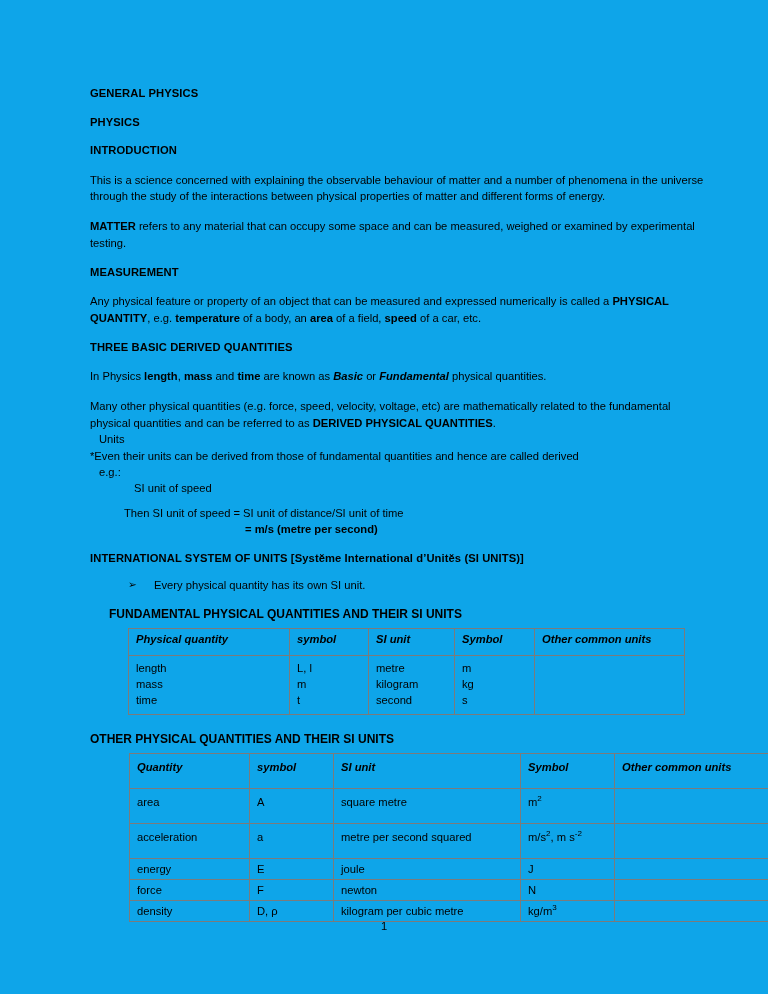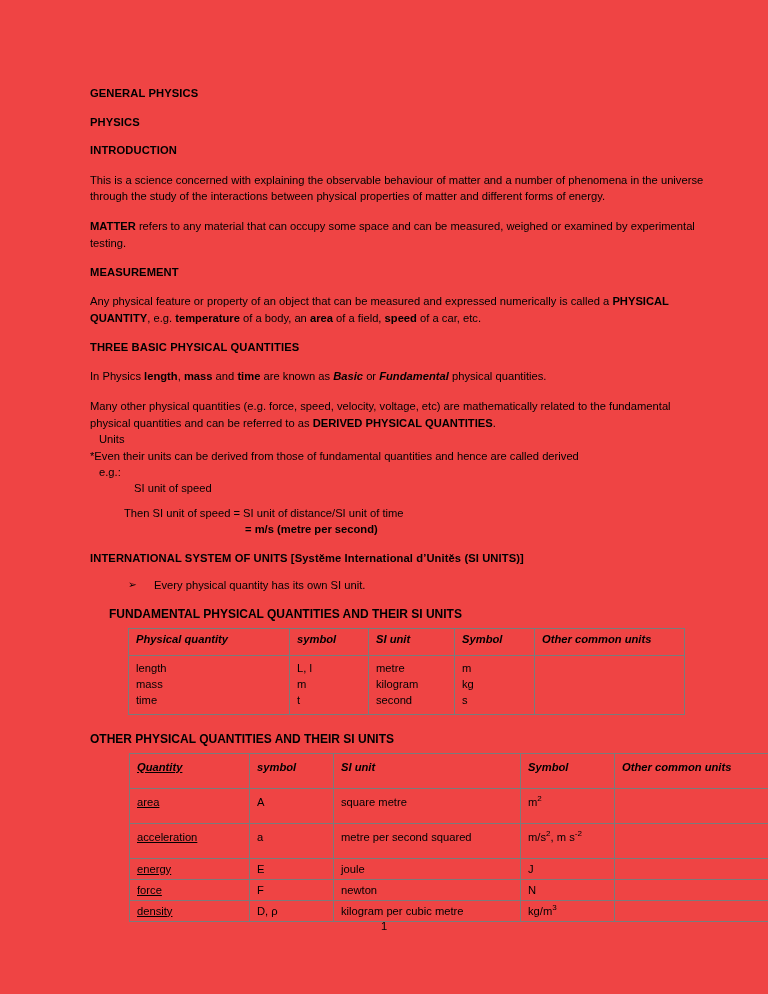--- a/index.html
+++ b/index.html
@@ -8,21 +8,21 @@
     background: #ffffff;
   }
   body {
     font-family: "Liberation Sans", sans-serif;
     color: #000000;
   }
   .page {
     position: relative;
     width: 768px;
     height: 994px;
-    background: #ef4444;
+    background: #0ea5e9;
     box-sizing: border-box;
     padding: 86px 62px 0 90px;
     overflow: hidden;
   }
   .h-bold {
     font-size: 11.2px;
     font-weight: bold;
     line-height: 1.35;
     margin: 0 0 13.5px 0;
     letter-spacing: 0.1px;
@@ -107,21 +107,21 @@
     padding-top: 5px;
     padding-bottom: 5px;
   }
   .t1 td.multi div { white-space: pre; }
 
   
   .t2 {
     width: 577px;
     margin-left: 39px;
   }
-  .t2 .c0 { width: 106px; text-decoration: underline; }
+  .t2 .c0 { width: 106px; }
   .t2 .c1 { width: 70px; }
   .t2 .c2 { width: 173px; }
   .t2 .c3 { width: 80px; }
   .t2 .c4 { width: 148px; }
   .t2 tr.tall td, .t2 tr.tall th { height: 20px; padding-top: 7px; padding-bottom: 7px; }
   .t2 tr.short td { height: 11px; padding-top: 4px; padding-bottom: 4px; }
 
   sup { font-size: 0.72em; vertical-align: super; line-height: 0; }
 
   .pageno {
@@ -144,21 +144,21 @@
   <div class="h-bold">INTRODUCTION</div>
 
   <p class="body"><span>This is a science concerned with explaining the observable behaviour of matter and a number of phenomena in the universe through the study of the interactions between physical properties of matter and different forms of energy.</span></p>
 
   <p class="body"><b>MATTER</b><span> refers to any material that can occupy some space and can be measured, weighed or examined by experimental testing.</span></p>
 
   <div class="h-bold">MEASUREMENT</div>
 
   <p class="body"><span>Any physical feature or property of an object that can be measured and expressed numerically is called a </span><b>PHYSICAL QUANTITY</b><span>, e.g. </span><b>temperature</b><span> of a body, an </span><b>area</b><span> of a field, </span><b>speed</b><span> of a car, etc.</span></p>
 
-  <div class="h-bold">THREE BASIC PHYSICAL QUANTITIES</div>
+  <div class="h-bold">THREE BASIC DERIVED QUANTITIES</div>
 
   <p class="body"><span>In Physics </span><b>length</b><span>, </span><b>mass</b><span> and </span><b>time</b><span> are known as </span><i class="bi">Basic</i><span> or </span><i class="bi">Fundamental</i><span> physical quantities.</span></p>
 
   <p class="body tight"><span>Many other physical quantities (e.g. force, speed, velocity, voltage, etc) are mathematically related to the fundamental physical quantities and can be referred to as </span><b>DERIVED PHYSICAL QUANTITIES</b><span>.</span></p>
 
   <p class="body tight indent-1">Units</p>
   <p class="body tight">*Even their units can be derived from those of fundamental quantities and hence are called derived</p>
   <p class="body tight indent-1">e.g.:</p>
   <p class="body tight indent-2">SI unit of speed</p>
   <div class="spacer-sm"></div>

